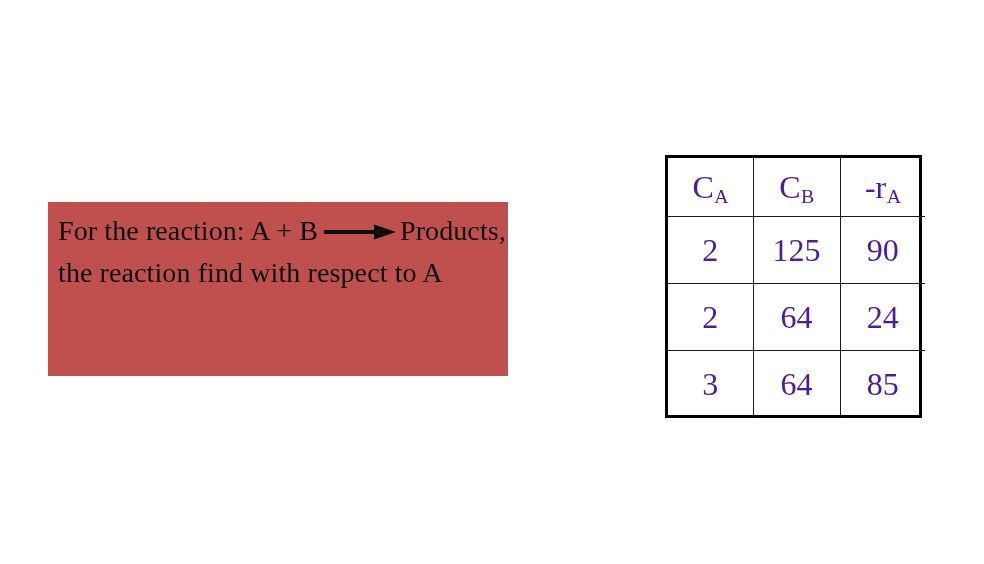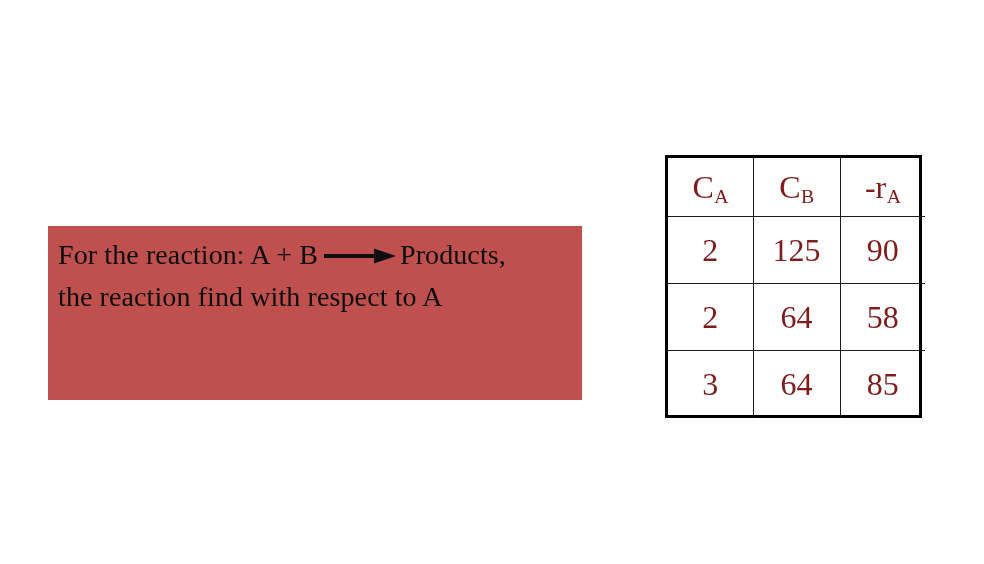--- a/index.html
+++ b/index.html
@@ -22,26 +22,25 @@
     width: 984px;
     height: 564px;
     background: #ffffff;
   }
 
   
   #problem-box {
     position: absolute;
     left: 48px;
     top: 202px;
-    width: 534px;
+    width: 460px;
     height: 174px;
     background: #c0504d;
     box-sizing: border-box;
     padding: 8px 10px 0 10px;
-    margin-top: 24px;
   }
 
   .prose-line {
     font-size: 28px;
     line-height: 42px;
     color: #0d0d0d;
     white-space: nowrap;
     letter-spacing: 0.1px;
   }
 
@@ -73,21 +72,21 @@
     height: 100%;
     table-layout: fixed;
   }
 
   table.data-table td,
   table.data-table th {
     border: 1px solid #1a1a1a;
     text-align: center;
     vertical-align: middle;
     font-weight: normal;
-    color: #7f1d1d;
+    color: #4c1d95;
     padding: 0;
   }
   table.data-table tr:first-child th { border-top: none; }
   table.data-table tr:last-child td { border-bottom: none; }
   table.data-table td:first-child,
   table.data-table th:first-child { border-left: none; }
   table.data-table td:last-child,
   table.data-table th:last-child { border-right: none; }
 
   table.data-table th {
@@ -152,21 +151,21 @@
       </thead>
       <tbody>
         <tr>
           <td>2</td>
           <td>125</td>
           <td>90</td>
         </tr>
         <tr>
           <td>2</td>
           <td>64</td>
-          <td>58</td>
+          <td>24</td>
         </tr>
         <tr>
           <td>3</td>
           <td>64</td>
           <td>85</td>
         </tr>
       </tbody>
     </table>
   </div>
 

